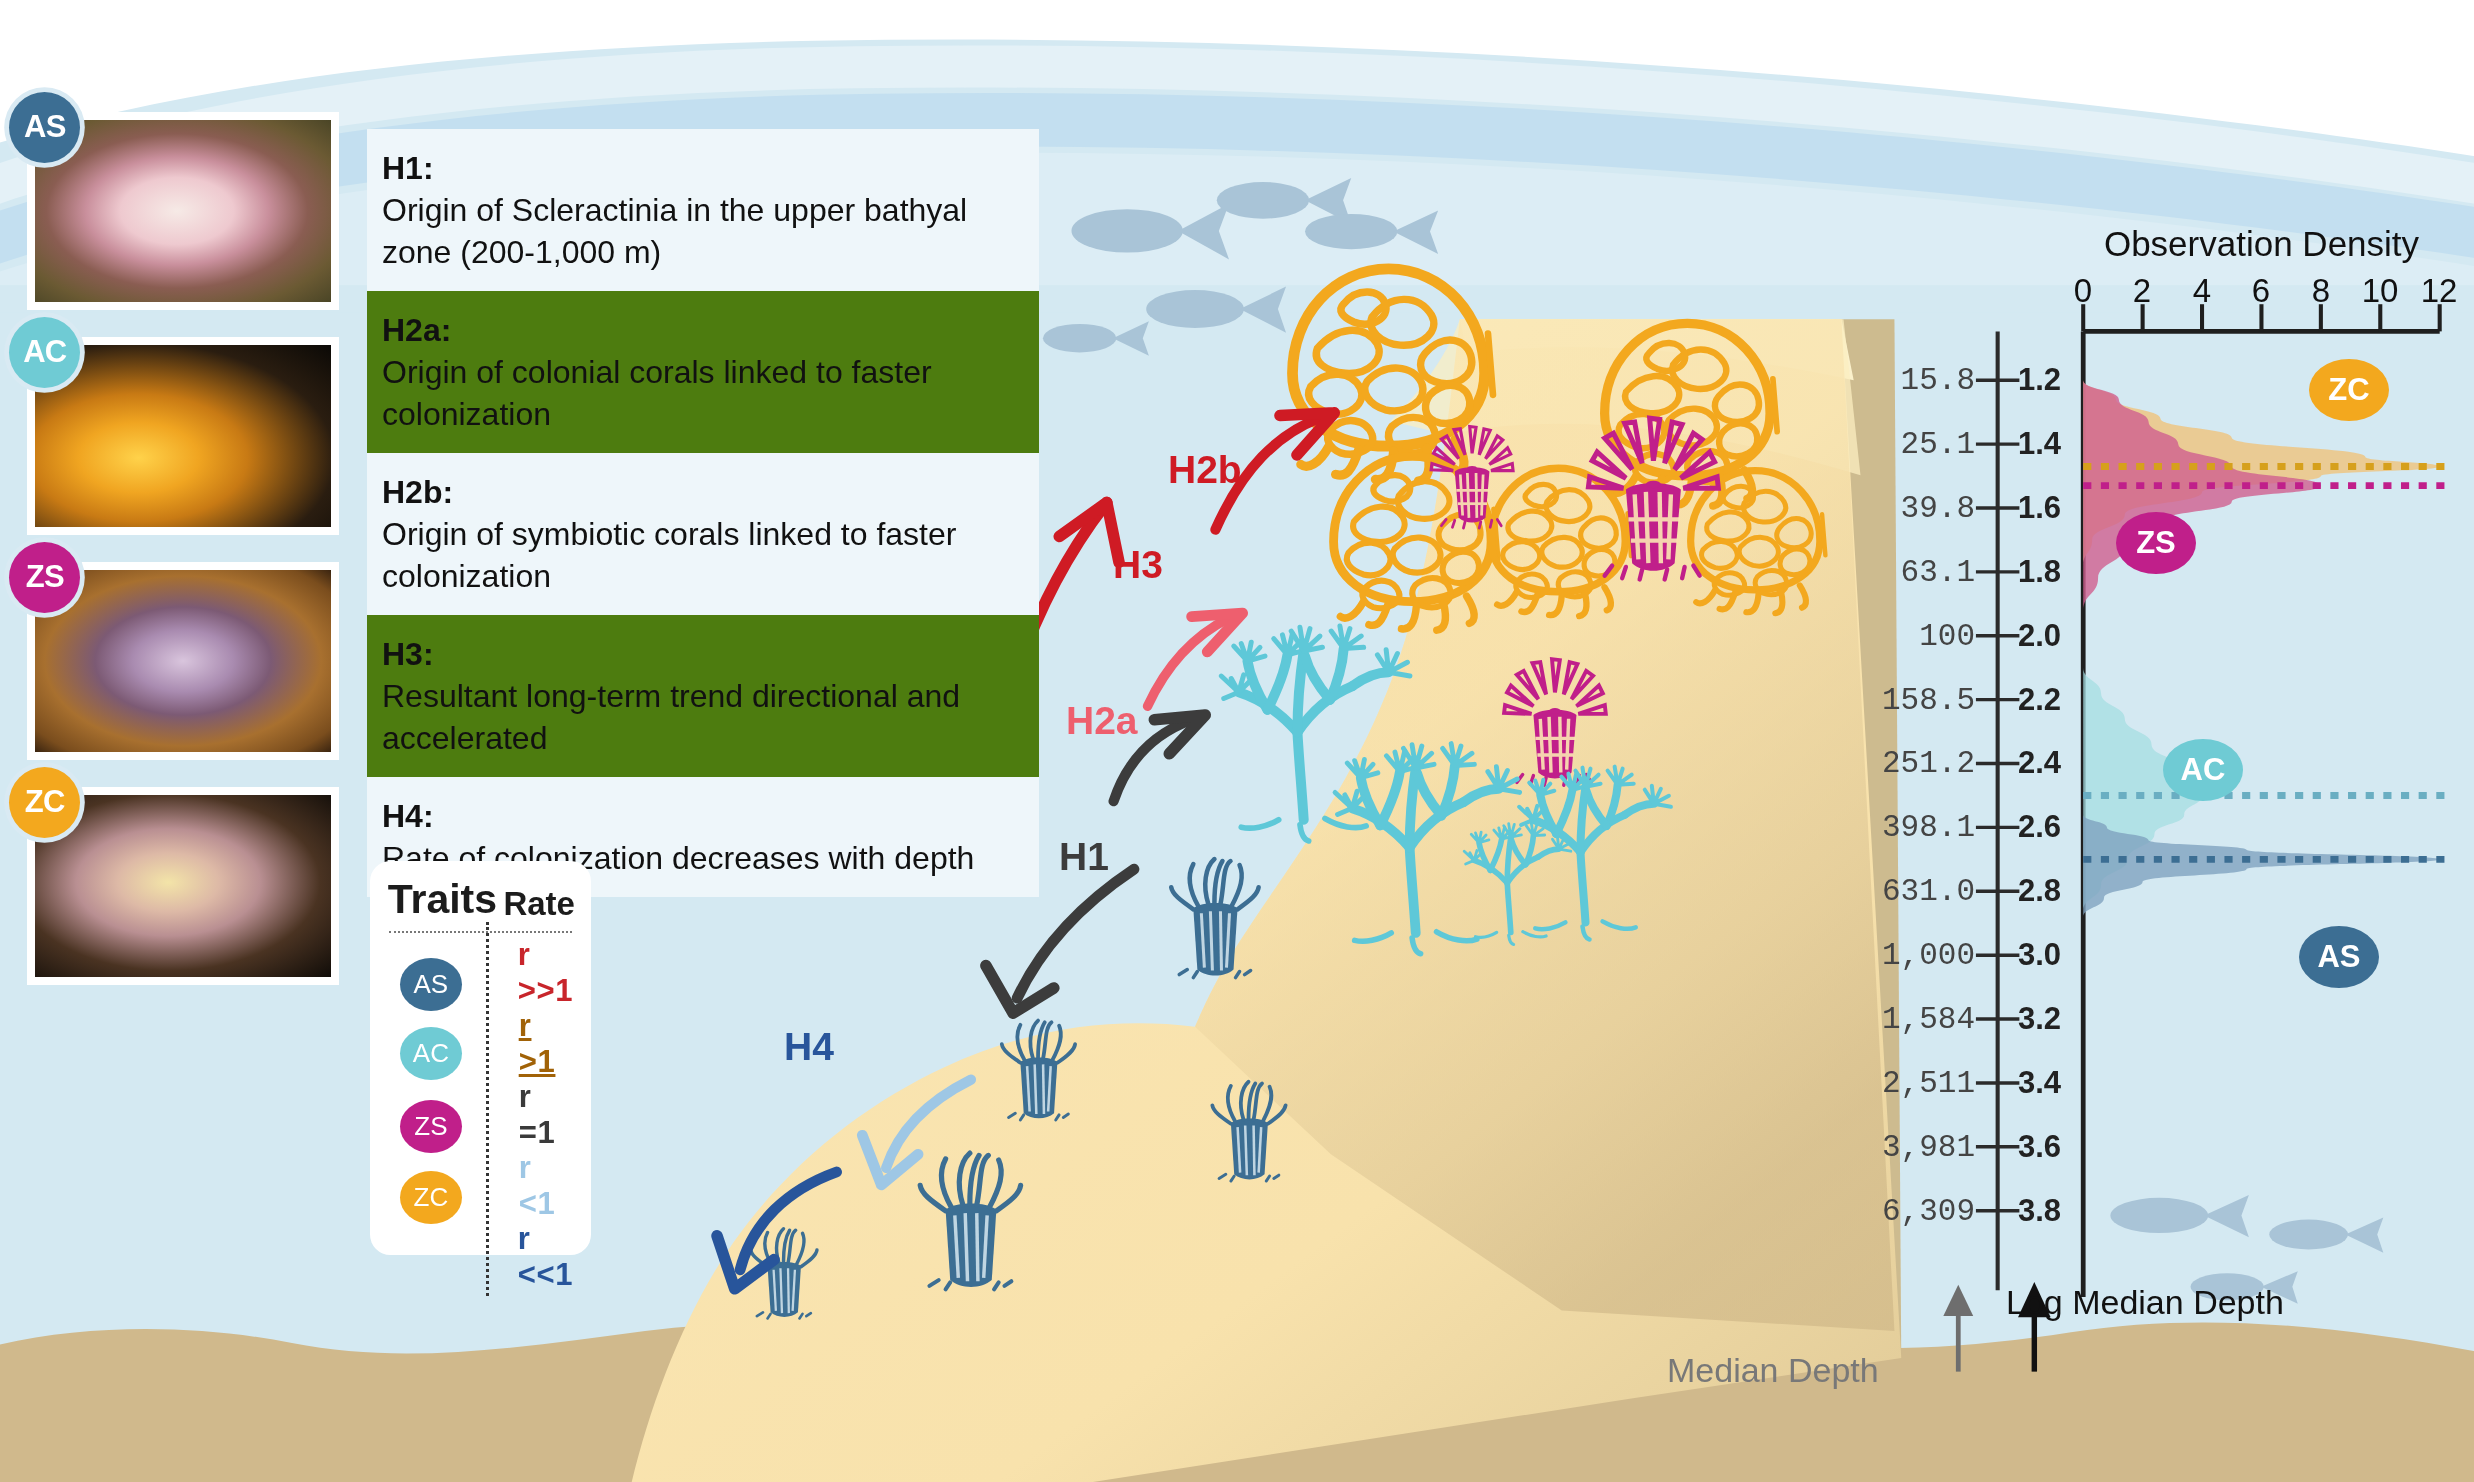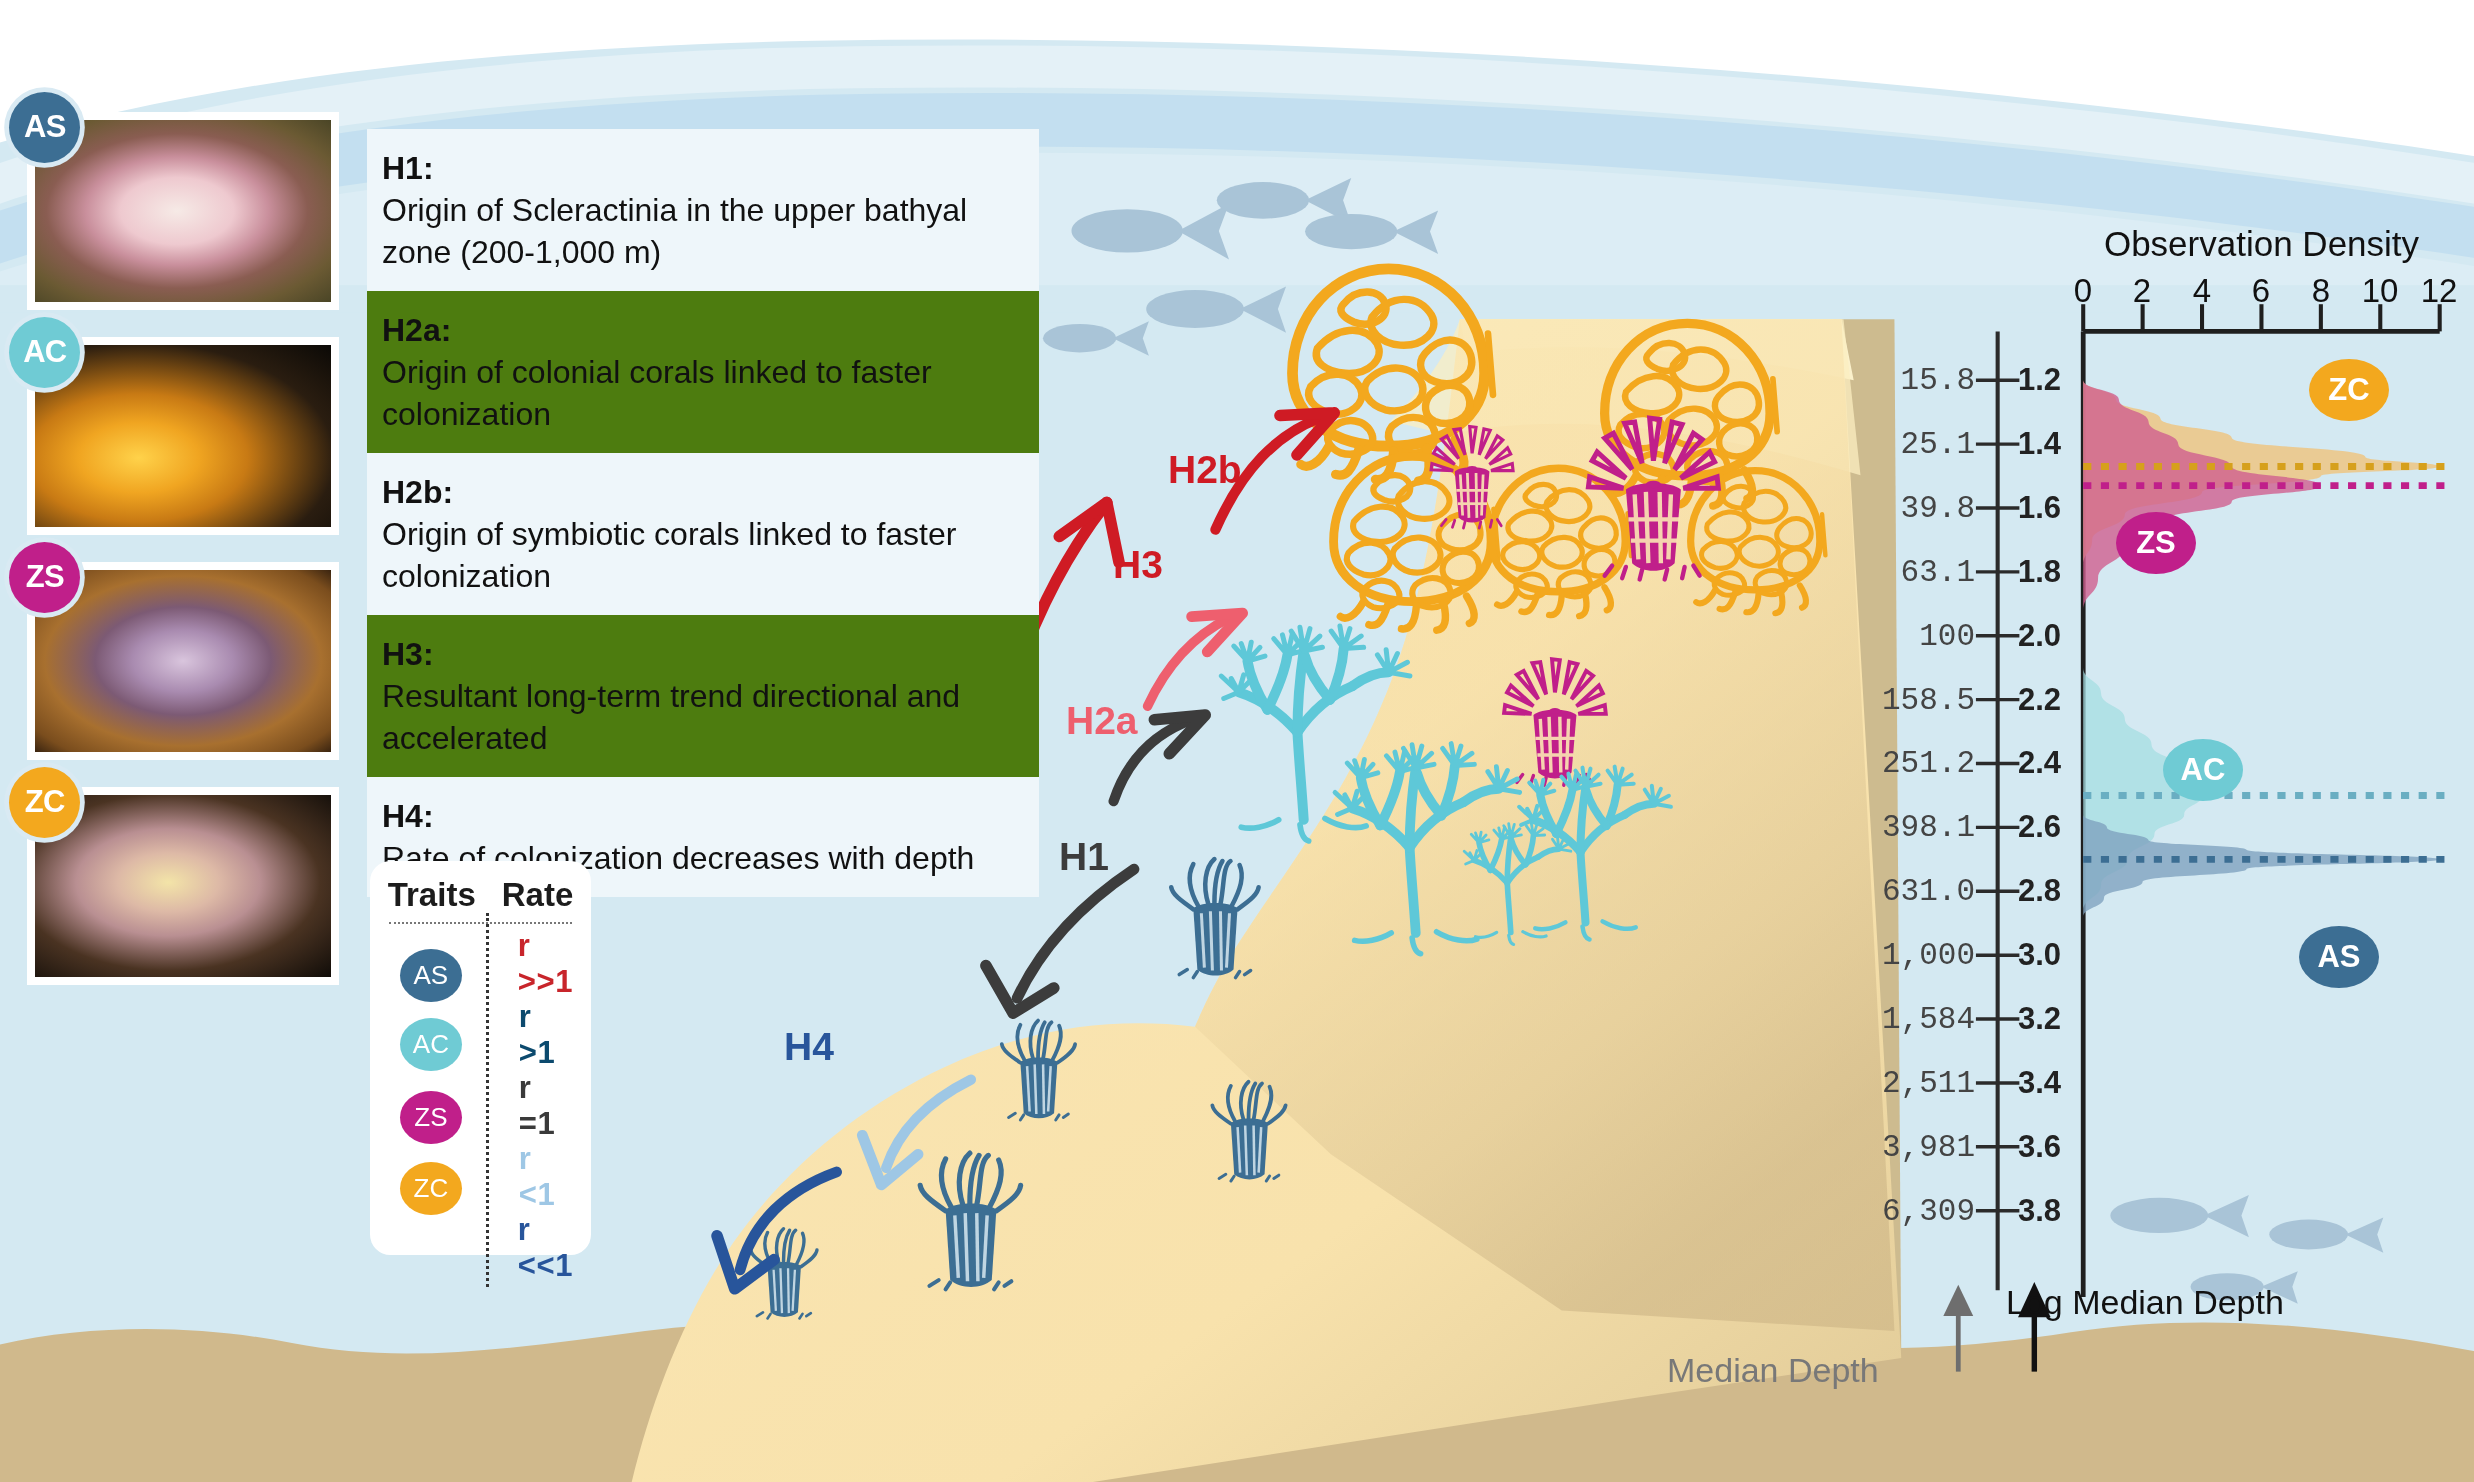--- a/index.html
+++ b/index.html
@@ -30,21 +30,21 @@
   .hyp-row.odd  { background:#eef6fa; }
   .hyp-row.even { background:#4d7c0f; }
   .hyp-key { font-weight:bold; font-size:32px; color:#111; min-width:87px;
              line-height:1.32; flex:0 0 auto; }
   .hyp-text { font-size:32px; color:#111; line-height:1.32; }
 
   
   .legend { position:absolute; left:370px; top:861px; width:221px; height:394px;
             background:#fff; border-radius:20.4px; z-index:7; padding:15px 17.7px; }
   .lg-head { display:flex; align-items:flex-end; padding-bottom:8.1px; }
-  .lg-h1 { width:98px; font-size:33px; font-weight:bold; color:#1c1c1c; }
+  .lg-h1 { width:98px; font-size:41px; font-weight:bold; color:#1c1c1c; }
   .lg-h2 { flex:1; font-size:33px; font-weight:bold; color:#1c1c1c; padding-left:17.7px; }
   .lg-hr { border-bottom:2.7px dotted #777; margin:0 1.4px 4.1px 1.4px; }
   .lg-body { position:relative; }
   .lg-vline { position:absolute; left:98px; top:-15px; bottom:-4.1px; width:0;
               border-left:3.4px dotted #333; }
   .lg-row { display:flex; align-items:center; height:71px; }
   .lg-dot { width:62px; height:53px; border-radius:50%; display:flex;
             align-items:center; justify-content:center; color:#fff;
             font-size:26px; font-weight:500; margin-left:12.2px; }
   .lg-rate { flex:1; padding-left:33px; font-size:31px; font-weight:bold; letter-spacing:0.7px; }
@@ -408,21 +408,21 @@
     <div class="lg-row">
           <div style="width: 98px; display: flex; align-items: center;">
             <div class="lg-dot" style="background: rgb(60, 110, 147); margin-top: 23px;">AS</div>
           </div>
           <div class="lg-rate" style="color: rgb(200, 37, 43);">r &gt;&gt;1</div>
         </div>
         <div class="lg-row">
           <div style="width: 98px; display: flex; align-items: center;">
             <div class="lg-dot" style="background: rgb(111, 203, 212); margin-top: 20.4px;">AC</div>
           </div>
-          <div class="lg-rate" style="color: #0c4a6e;">r &gt;1</div>
+          <div class="lg-rate" style="color: #a16207; text-decoration: underline;">r &gt;1</div>
         </div>
         <div class="lg-row">
           <div style="width: 98px; display: flex; align-items: center;">
             <div class="lg-dot" style="background: rgb(192, 31, 138); margin-top: 23px;">ZS</div>
           </div>
           <div class="lg-rate" style="color: rgb(58, 58, 58);">r =1</div>
         </div>
         <div class="lg-row">
           <div style="width: 98px; display: flex; align-items: center;">
             <div class="lg-dot" style="background: rgb(243, 168, 30); margin-top: 23px;">ZC</div>

